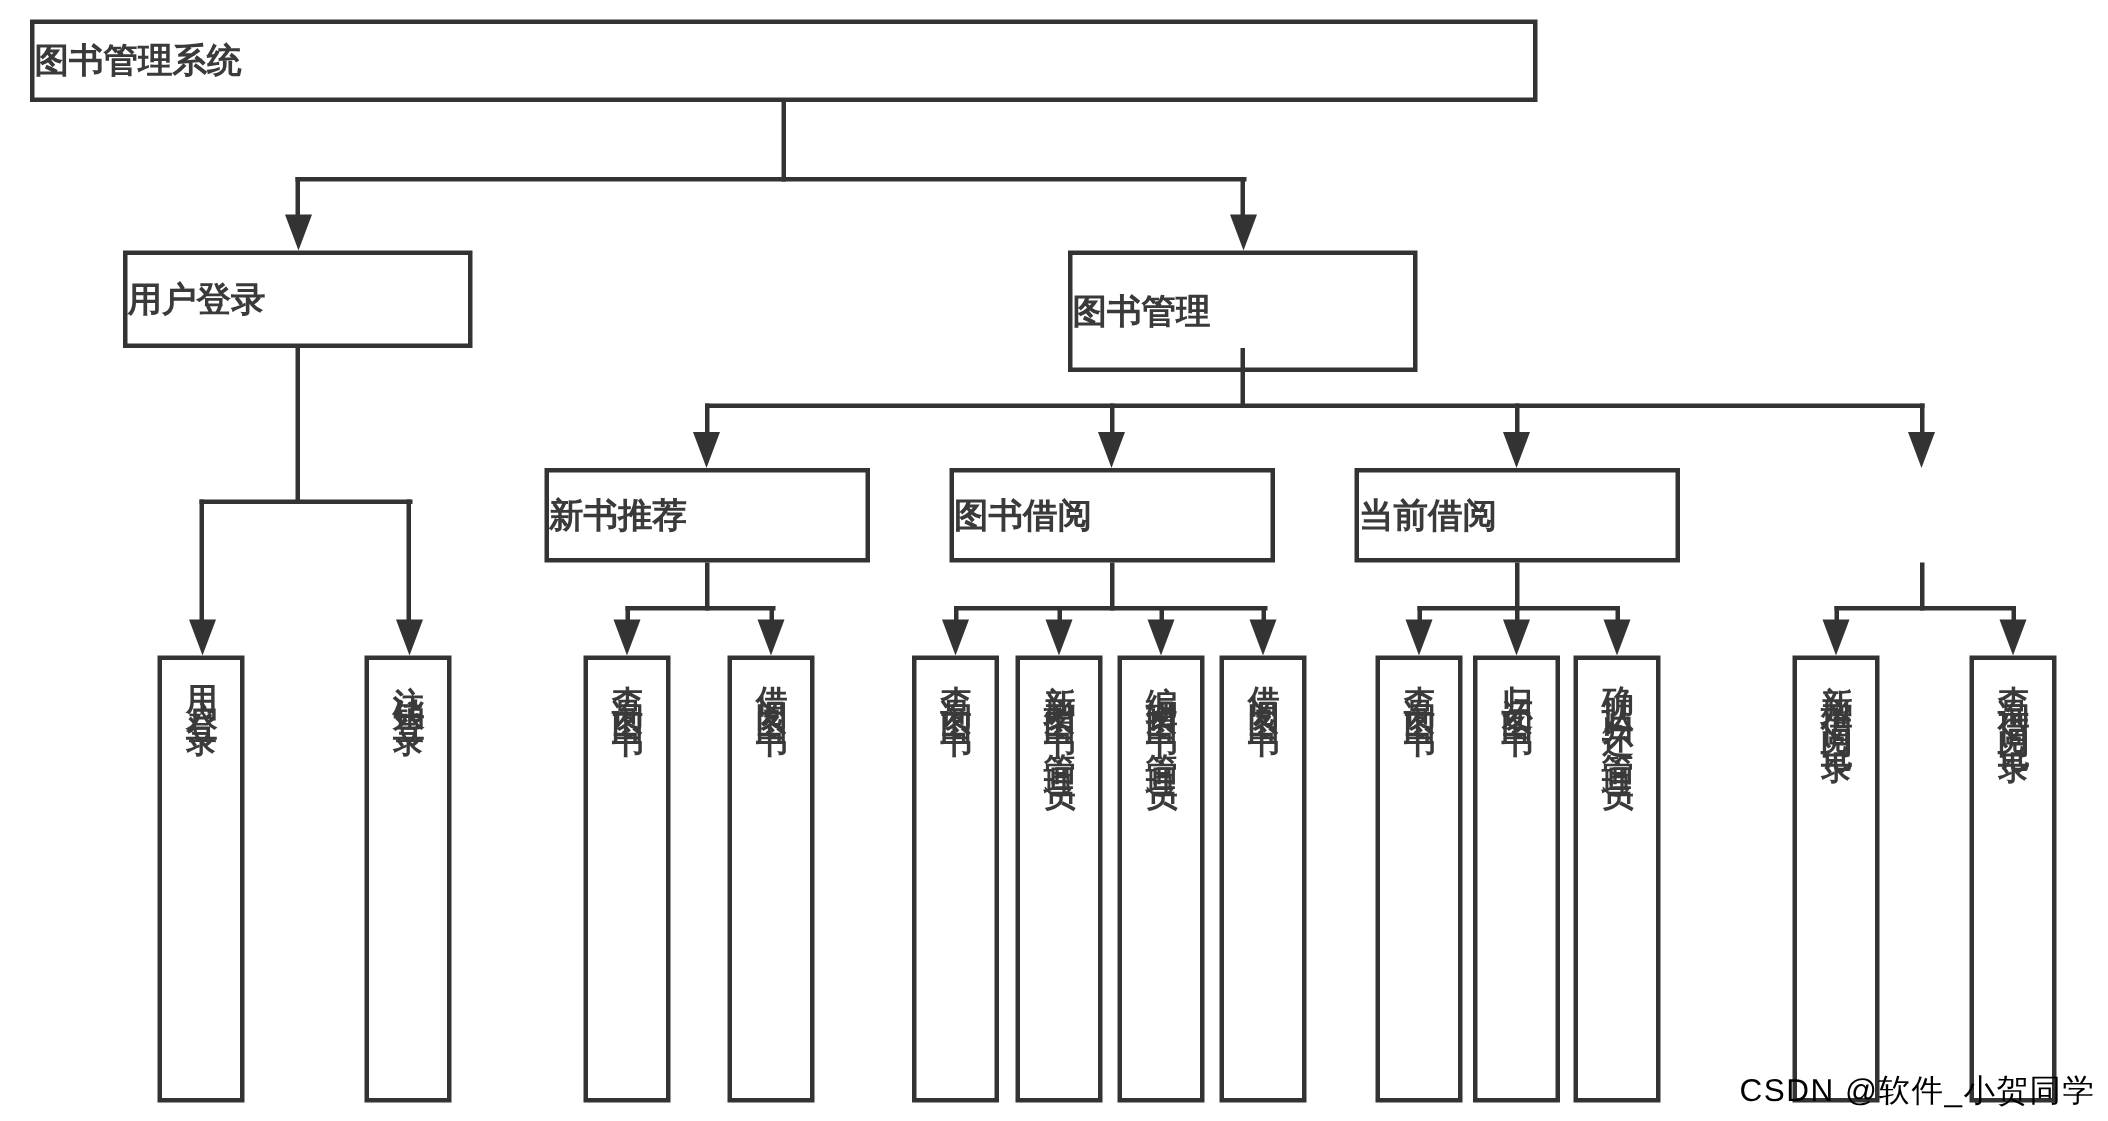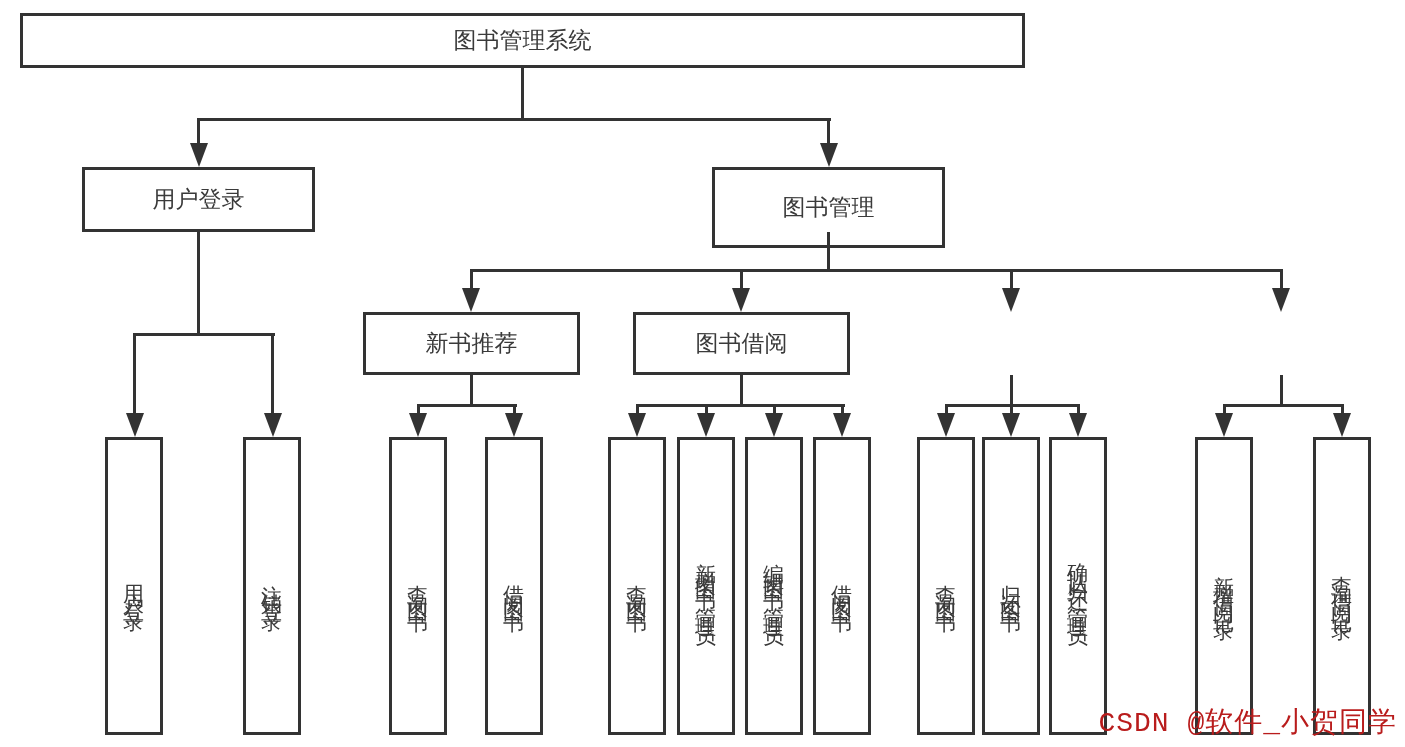--- a/index.html
+++ b/index.html
@@ -12,25 +12,25 @@
     color: #3a3a3a;
     overflow: hidden;
   }
   .box {
     position: absolute;
     box-sizing: border-box;
     border: 3px solid #333333;
     background: #ffffff;
     display: flex;
     align-items: center;
-    justify-content: center;
     font-size: 23px;
     color: #3a3a3a;
     text-align: center;
     line-height: 1;
+    font-weight: bold;
   }
   .tall {
     writing-mode: vertical-rl;
     text-orientation: mixed;
     font-size: 21px;
     letter-spacing: 9px;
   }
   .vline, .hline { position: absolute; background: #333333; }
   .vline { width: 3px; }
   .hline { height: 3px; }
@@ -38,25 +38,24 @@
     position: absolute;
     width: 0; height: 0;
     border-left: 9px solid transparent;
     border-right: 9px solid transparent;
     border-top: 24px solid #333333;
   }
   .watermark {
     position: absolute;
     right: 8px;
     bottom: 6px;
-    font-size: 28px;
-    color: #b91c1c;
+    font-size: 21px;
+    color: #000000;
     letter-spacing: 1px;
     white-space: nowrap;
-    font-family: Liberation Mono, monospace;
   }
 </style>
 </head>
 <body>
 
 <div class="canvas">
 
   <div class="box" style="left:20px;top:13px;width:1005px;height:55px">
     <span>图书管理系统</span>
   </div>
@@ -91,20 +90,23 @@
   <div class="vline" style="left:1010px;top:269px;height:22px"></div>
   <div class="ahead" style="left:1002px;top:288px"></div>
   <div class="vline" style="left:1280px;top:269px;height:22px"></div>
   <div class="ahead" style="left:1272px;top:288px"></div>
 
   <div class="box" style="left:363px;top:312px;width:217px;height:63px">
     <span>新书推荐</span>
   </div>
   <div class="box" style="left:633px;top:312px;width:217px;height:63px">
     <span>图书借阅</span>
+  </div>
+  <div class="box" style="left:903px;top:312px;width:217px;height:63px">
+    <span>当前借阅</span>
   </div>
 
   <div class="vline" style="left:470px;top:375px;height:32px"></div>
   <div class="hline" style="left:417px;top:404px;width:100px"></div>
   <div class="vline" style="left:417px;top:404px;height:12px"></div>
   <div class="ahead" style="left:409px;top:413px"></div>
   <div class="vline" style="left:513px;top:404px;height:12px"></div>
   <div class="ahead" style="left:505px;top:413px"></div>
 
   <div class="vline" style="left:740px;top:375px;height:32px"></div>

